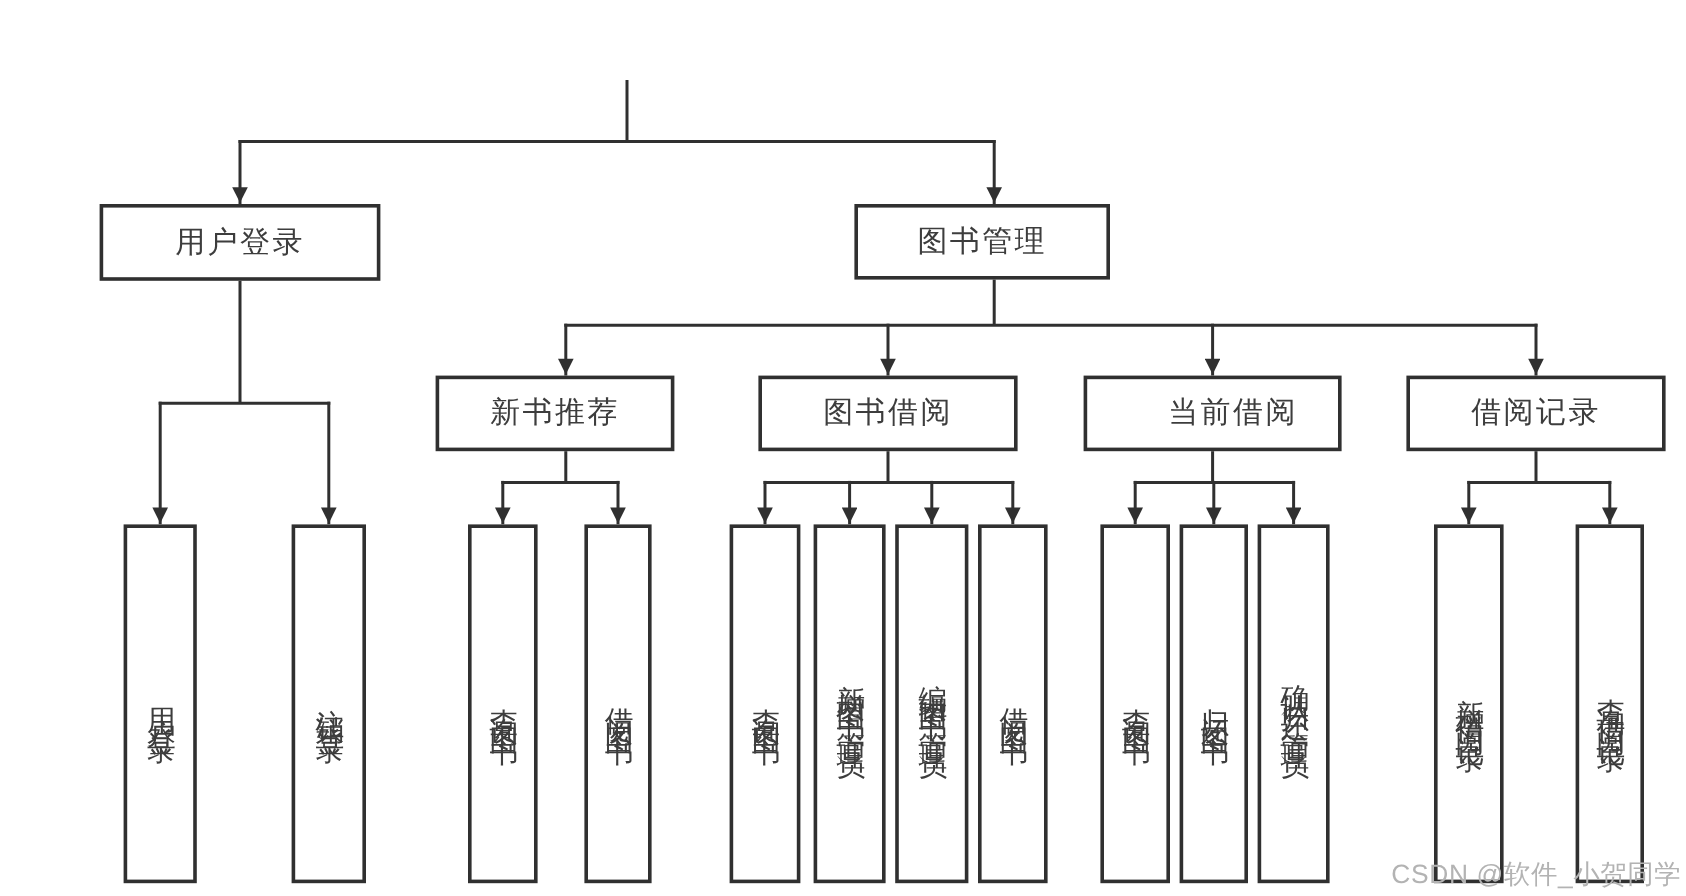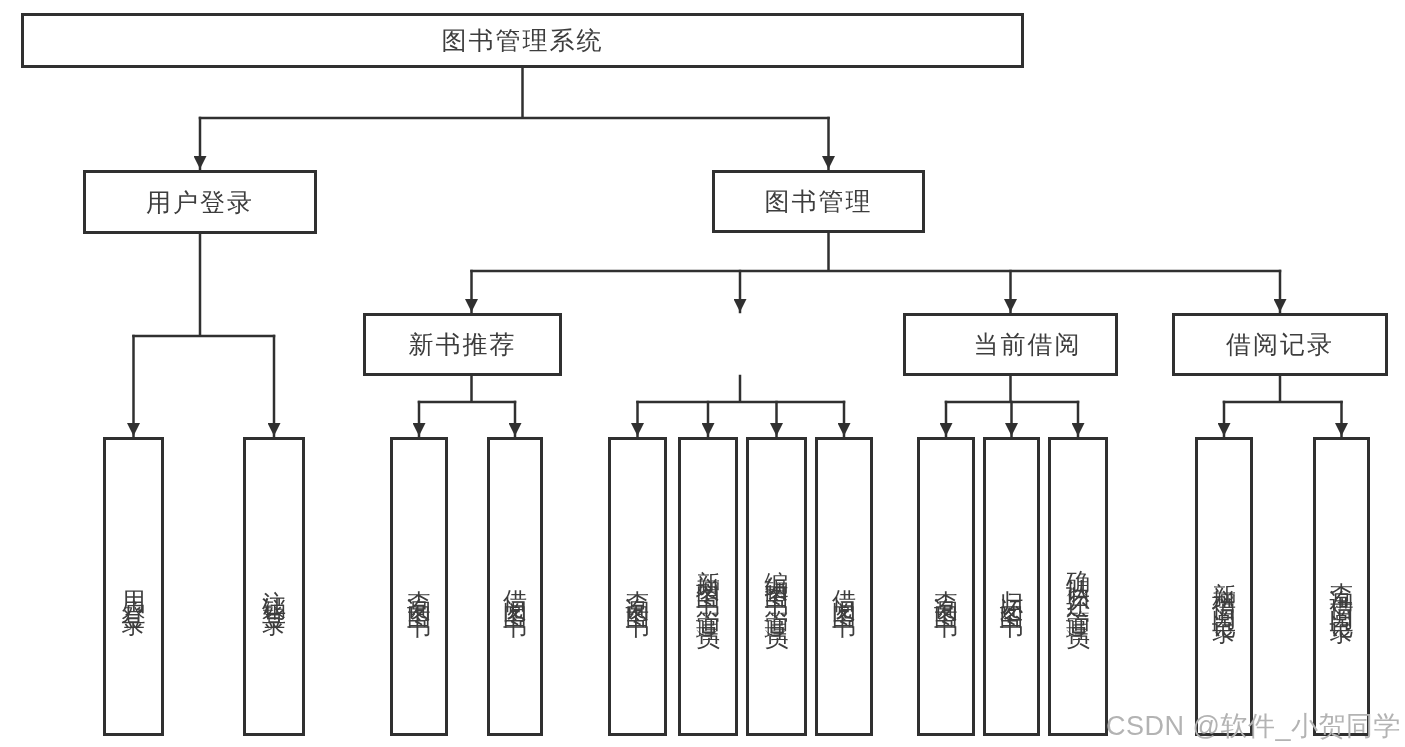--- a/index.html
+++ b/index.html
@@ -38,21 +38,21 @@
     text-orientation:mixed;
     font-size:24px;
     letter-spacing:8px;
     line-height:1;
     padding:2px 0;
   }
   .watermark{
     position:absolute;
     right:4px;
     bottom:3px;
-    font-size:27px;
+    font-size:22px;
     letter-spacing:0.5px;
     color:var(--wm);
     white-space:nowrap;
     z-index:5;
   }
 </style>
 </head>
 <body>
 
 <div class="canvas">
@@ -93,26 +93,26 @@
       <line x1="776.5" y1="402" x2="776.5" y2="436" marker-end="url(#arrow)"></line>
       <line x1="844" y1="402" x2="844" y2="436" marker-end="url(#arrow)"></line>
       <line x1="946" y1="402" x2="946" y2="436" marker-end="url(#arrow)"></line>
       <line x1="1011.5" y1="402" x2="1011.5" y2="436" marker-end="url(#arrow)"></line>
       <line x1="1078" y1="402" x2="1078" y2="436" marker-end="url(#arrow)"></line>
       <line x1="1224" y1="402" x2="1224" y2="436" marker-end="url(#arrow)"></line>
       <line x1="1341.5" y1="402" x2="1341.5" y2="436" marker-end="url(#arrow)"></line>
     </g>
   </svg>
 
-  <div class="box h-box" style="left:21px;top:13px;width:1003px;height:55px;">图书管理系统</div>
 
   <div class="box h-box" style="left:83px;top:170px;width:234px;height:64px;">用户登录</div>
   <div class="box h-box" style="left:712px;top:170px;width:213px;height:63px;">图书管理</div>
 
   <div class="box h-box" style="left:363px;top:313px;width:199px;height:63px;">新书推荐</div>
+  <div class="box h-box" style="left:632px;top:313px;width:216px;height:63px;">图书借阅</div>
   <div class="box h-box" style="left:903px;top:313px;width:215px;height:63px;padding-left:34px;">当前借阅</div>
   <div class="box h-box" style="left:1172px;top:313px;width:216px;height:63px;">借阅记录</div>
 
   <div class="box v-box" style="left:103px;top:437px;width:61px;height:299px;">用户登录</div>
   <div class="box v-box" style="left:243px;top:437px;width:62px;height:299px;">注销登录</div>
 
   <div class="box v-box" style="left:390px;top:437px;width:58px;height:299px;">查询图书</div>
   <div class="box v-box" style="left:487px;top:437px;width:56px;height:299px;">借阅图书</div>
 
   <div class="box v-box" style="left:608px;top:437px;width:59px;height:299px;">查询图书</div>

